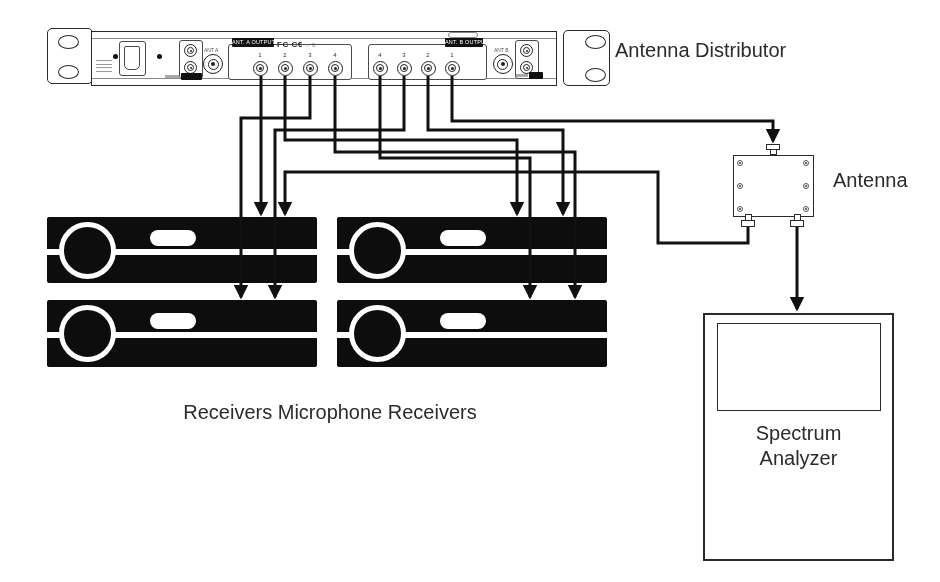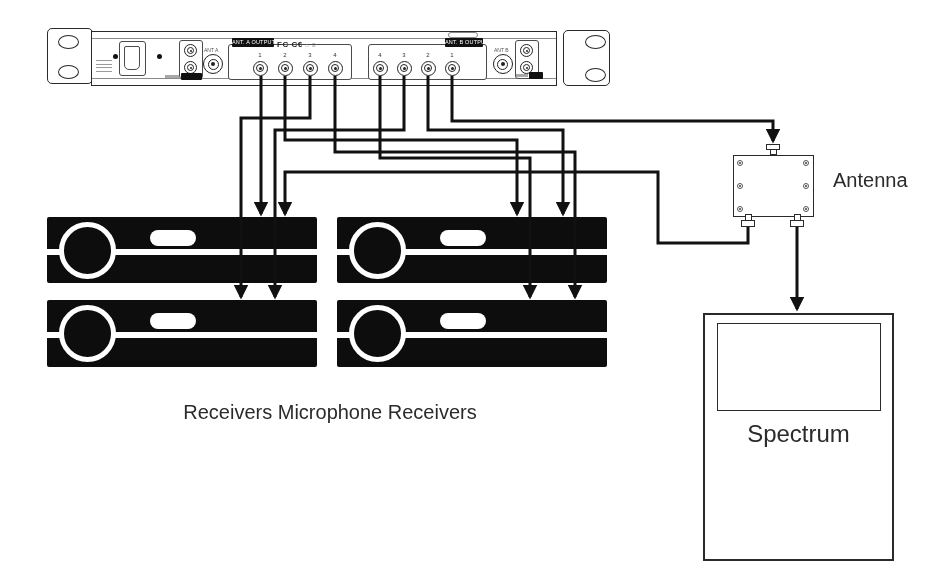--- a/index.html
+++ b/index.html
@@ -33,21 +33,21 @@
   .rx-knob{position:absolute;left:12px;top:5px;width:47px;height:47px;background:#0d0d0d;border:5px solid #fff;border-radius:50%;}
   .rx-display{position:absolute;left:103px;top:13px;width:46px;height:16px;background:#fff;border-radius:8px;}
 
   
   .splitter-box{border:1.6px solid #2a2a2a;background:#fff;}
   .sp-screw{position:absolute;width:6px;height:6px;border:1px solid #555;border-radius:50%;background:#fff;display:flex;align-items:center;justify-content:center;box-sizing:border-box;}
   .sp-screw-dot{width:1.5px;height:1.5px;background:#555;border-radius:50%;}
   .stub{background:#fff;border:1.4px solid #2a2a2a;box-sizing:border-box;}
   .sa-box{border:2px solid #2a2a2a;background:#fff;}
   .sa-screen{border:1.6px solid #2a2a2a;background:#fff;}
-  .sa-text{width:100%;text-align:center;font-size:24px;line-height:25px;color:#2b2b2b;}
+  .sa-text{width:100%;text-align:center;font-size:20px;line-height:25px;color:#2b2b2b;}
 </style>
 </head>
 <body>
 
 <div class="stage">
 
   <div class="abs" style="left:0;top:0;width:940px;height:100px;">
 
     <div class="abs ear" style="left:47px;top:28px;width:44px;height:54px;">
       <div class="ear-hole" style="left:10px;top:6px;width:19px;height:12px;"></div>
@@ -174,20 +174,21 @@
       <div class="bnc" style="position:absolute;left:4px;top:20px;width:13px;height:13px;">
         <div class="bnc-mid" style="width:7px;height:7px;">
             <div class="bnc-dot" style="width:2px;height:2px;"></div>
           </div>
       </div>
     </div>
     <div class="abs graybar" style="left:516px;top:74px;width:12px;height:3px;"></div>
     <div class="abs black-tag" style="left:529px;top:72px;width:14px;height:7px;"></div>
   </div>
 
+  <div class="abs label" style="left:615px;top:39px;">Antenna Distributor</div>
 
   <div class="abs receiver" style="left:47px;top:217px;width:270px;height:66px;">
     <div class="rx-stripe"></div>
     <div class="rx-display"></div>
     <div class="rx-knob"></div>
   </div>
   <div class="abs receiver" style="left:337px;top:217px;width:270px;height:66px;">
     <div class="rx-stripe"></div>
     <div class="rx-display"></div>
     <div class="rx-knob"></div>
@@ -232,20 +233,21 @@
   <div class="abs stub" style="left:741px;top:220px;width:14px;height:7px;"></div>
   <div class="abs stub" style="left:793.5px;top:214px;width:7px;height:7px;"></div>
   <div class="abs stub" style="left:790px;top:220px;width:14px;height:7px;"></div>
 
   <div class="abs label" style="left:833px;top:169px;">Antenna</div>
 
   <div class="abs sa-box" style="left:703px;top:313px;width:187px;height:244px;">
     <div class="abs sa-screen" style="left:12px;top:8px;width:162px;height:86px;"></div>
     <div class="abs sa-text" style="left:0;top:106px;">
       <div>Spectrum</div>
+      <div>Analyzer</div>
     </div>
   </div>
 
   <svg class="abs" width="940" height="582" viewBox="0 0 940 582" style="left:0;top:0;pointer-events:none;">
     <defs>
       <marker id="arr" viewBox="0 0 6 6" refX="5" refY="3" markerWidth="5" markerHeight="5" orient="auto">
         <path d="M0,0 L6,3 L0,6 Z" fill="#111111"></path>
       </marker>
     </defs>
     <g fill="none" stroke="#111111" stroke-width="3">

